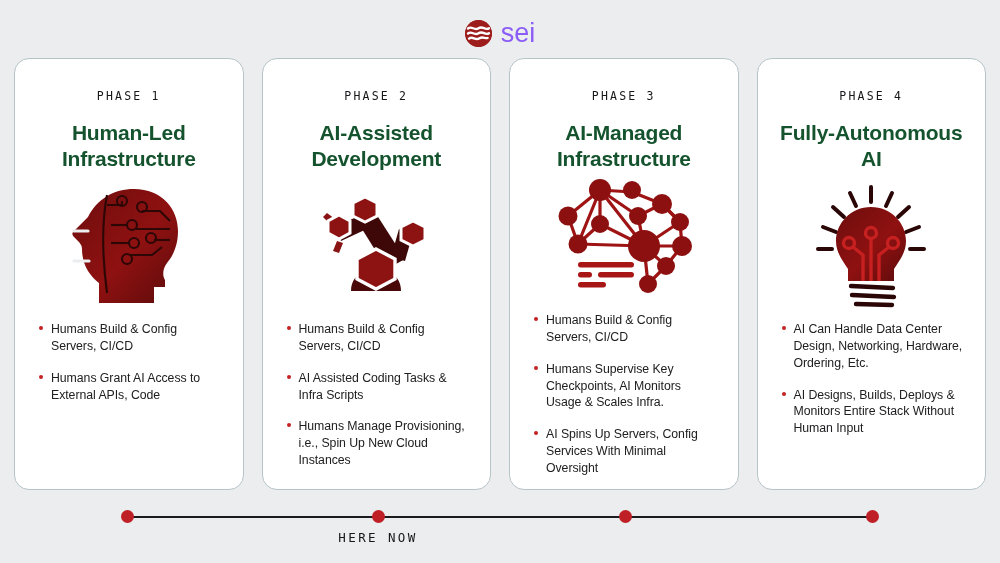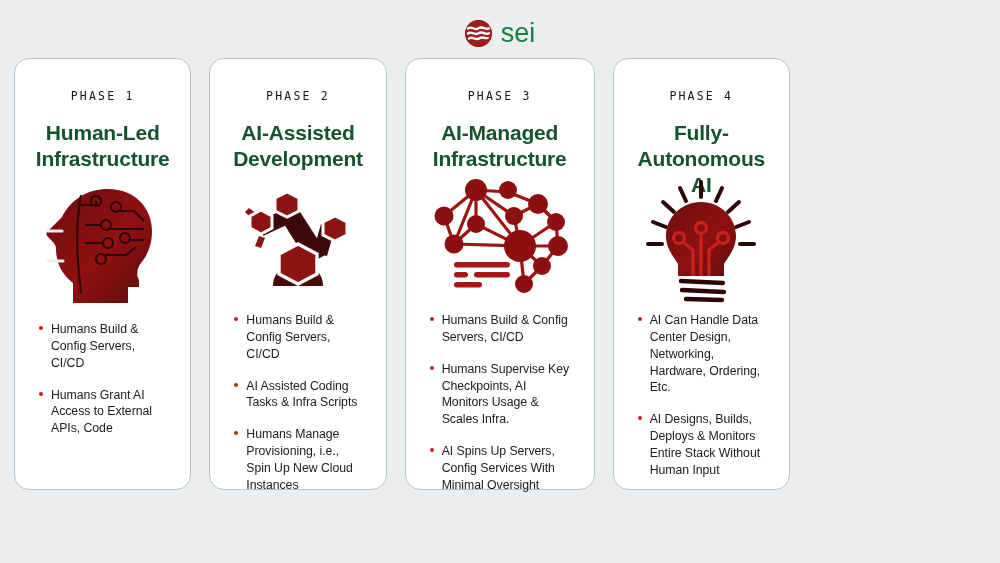--- a/index.html
+++ b/index.html
@@ -18,29 +18,29 @@
     height: 34px;
   }
   .logo-mark {
     width: 27px; height: 27px; border-radius: 50%;
     background: #9d1c1c;
     position: relative; overflow: hidden;
     display: block;
   }
   .logo-mark svg { position: absolute; top: 0; left: 0; }
   .logo-word {
-    font-size: 27px; font-weight: 400; color: #15803d;
+    font-size: 27px; font-weight: 400; color: #8b5cf6;
     letter-spacing: 0px; line-height: 1;
     font-family: "Liberation Sans", sans-serif;
   }
 
   
   .cards {
     position: absolute; top: 58px; left: 14px;
-    width: 776px; height: 432px;
+    width: 972px; height: 432px;
     display: flex; gap: 18px;
   }
   .card {
     flex: 1 1 0; background: #ffffff;
     border: 1px solid #b6c3c9;
     border-radius: 15px;
     padding: 30px 18px 18px 18px;
     display: flex; flex-direction: column; align-items: center;
     position: relative;
   }
@@ -294,14 +294,22 @@
         </svg>
       </div>
       <div class="bullets">
         <div class="bullet">AI Can Handle Data Center Design, Networking, Hardware, Ordering, Etc.</div>
         <div class="bullet">AI Designs, Builds, Deploys &amp; Monitors Entire Stack Without Human Input</div>
       </div>
     </div>
 
   </div>
 
+  <div class="timeline">
+    <div class="tl-line"></div>
+    <div class="tl-dot" style="left:127px"></div>
+    <div class="tl-dot" style="left:378px"></div>
+    <div class="tl-dot" style="left:625px"></div>
+    <div class="tl-dot" style="left:872px"></div>
+    <div class="tl-caption" style="left:378px">HERE NOW</div>
+  </div>
 
 </div>
 
 </body></html>

